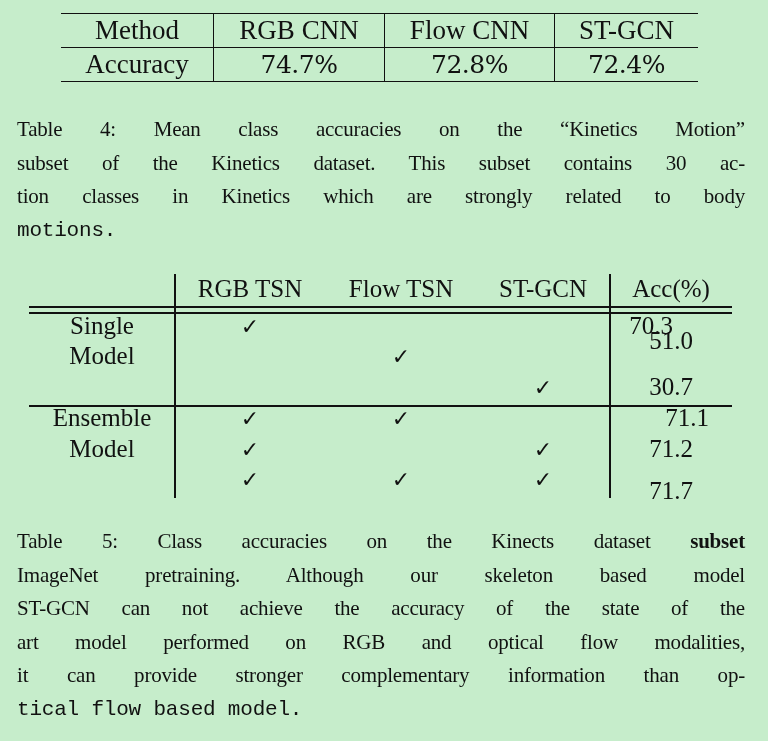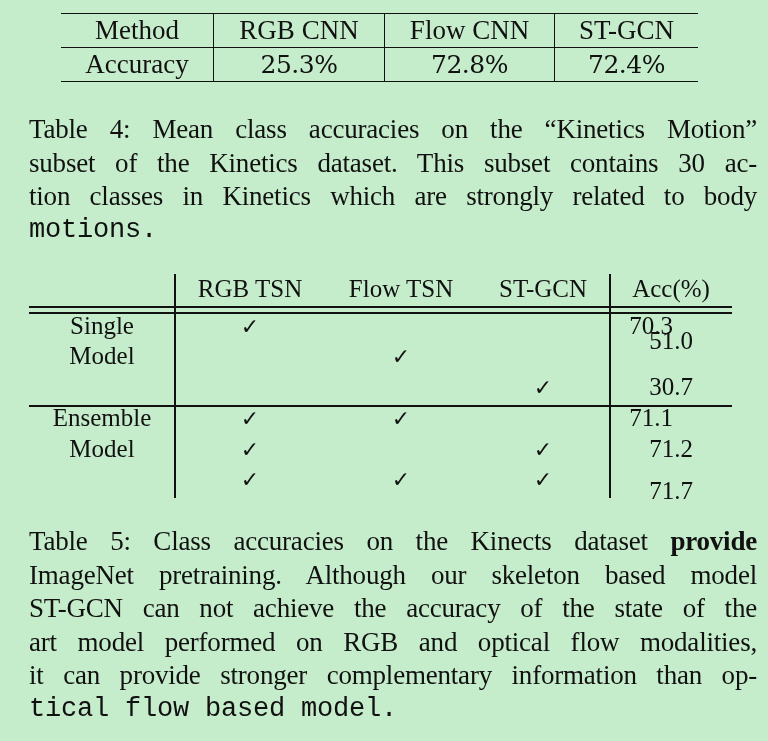--- a/index.html
+++ b/index.html
@@ -35,23 +35,23 @@
     #t4 tr.r-body td { border-bottom: 1.5px solid #111; }
     #t4 td.c0 { width: 152px; }
     #t4 td.c1 { width: 170px; border-left: 1.5px solid #111; }
     #t4 td.c2 { width: 169px; border-left: 1.5px solid #111; }
     #t4 td.c3 { width: 143px; border-left: 1.5px solid #111; }
     #t4 .num { font-family: "DejaVu Serif", serif; font-size: 25px; font-weight: 300; letter-spacing: -0.5px; }
 
     
     .caption {
       position: absolute;
-      left: 29px;
+      left: 17px;
       width: 728px;
-      font-size: 27px;
+      font-size: 21px;
       line-height: 33.6px;
       text-align: justify;
       letter-spacing: -0.2px;
     }
     .caption .line {
       display: block;
       text-align: justify;
       text-align-last: justify;
       height: 33.6px;
       white-space: nowrap;
@@ -93,21 +93,21 @@
 <table id="t4">
   <tbody>
       <tr class="r-head">
     <td class="c0">Method</td>
     <td class="c1">RGB CNN</td>
     <td class="c2">Flow CNN</td>
     <td class="c3">ST-GCN</td>
   </tr>
   <tr class="r-body">
     <td class="c0">Accuracy</td>
-    <td class="c1 num">25.3%</td>
+    <td class="c1 num">74.7%</td>
     <td class="c2 num">72.8%</td>
     <td class="c3 num">72.4%</td>
   </tr>
 </tbody>
   </table>
 
 <div id="cap4" class="caption">
   <span class="line">Table 4: Mean class accuracies on the “Kinetics Motion”</span>
   <span class="line">subset of the Kinetics dataset. This subset contains 30 ac-</span>
   <span class="line">tion classes in Kinetics which are strongly related to body</span>
@@ -136,32 +136,32 @@
   <span class="cell" style="left:622px; top:37px;text-align:right;">70.3</span>
 
   <span class="check" style="left:372px; top:68px;">✓</span>
   <span class="cell" style="left:642px; top:52px;">51.0</span>
 
   <span class="check" style="left:514px; top:99px;">✓</span>
   <span class="cell" style="left:642px; top:98px;">30.7</span>
 
   <span class="check" style="left:221px; top:130px;">✓</span>
   <span class="check" style="left:372px; top:130px;">✓</span>
-  <span class="cell" style="left:622px; top:129px;">71.1</span>
+  <span class="cell" style="left:658px; top:129px;">71.1</span>
 
   <span class="check" style="left:221px; top:161px;">✓</span>
   <span class="check" style="left:514px; top:161px;">✓</span>
   <span class="cell" style="left:642px; top:160px;">71.2</span>
 
   <span class="check" style="left:221px; top:191px;">✓</span>
   <span class="check" style="left:372px; top:191px;">✓</span>
   <span class="check" style="left:514px; top:191px;">✓</span>
   <span class="cell" style="left:642px; top:190px;margin-top:12px;">71.7</span>
 </div>
 
 <div id="cap5" class="caption">
-  <span class="line"><span>Table 5: Class accuracies on the Kinects dataset</span> <span class="bold">provide</span></span>
+  <span class="line"><span>Table 5: Class accuracies on the Kinects dataset</span> <span class="bold">subset</span></span>
   <span class="line">ImageNet pretraining. Although our skeleton based model</span>
   <span class="line">ST-GCN can not achieve the accuracy of the state of the</span>
   <span class="line">art model performed on RGB and optical flow modalities,</span>
   <span class="line">it can provide stronger complementary information than op-</span>
   <span class="line last">tical flow based model.</span>
 </div>
 
 </body></html>

